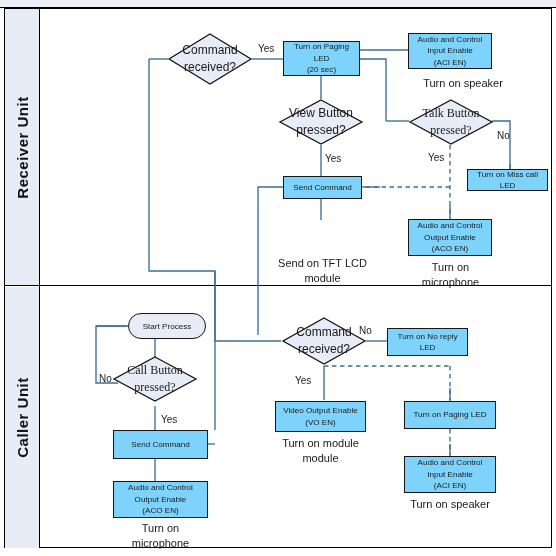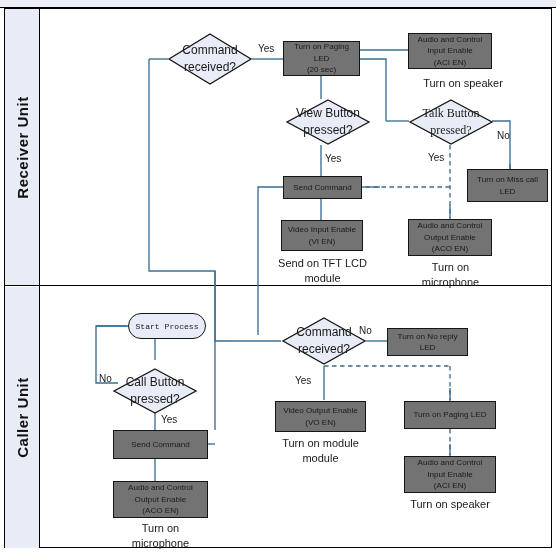--- a/index.html
+++ b/index.html
@@ -52,21 +52,21 @@
     font-weight: bold;
     letter-spacing: 0.5px;
     color: #111111;
   }
   #lane-receiver { top: 9px; height: 276px; }
   #lane-caller { top: 286.5px; height: 261px; }
 
   
   .box {
     position: absolute;
-    background: #737373;
+    background: #7dd3fc;
     border: 1.3px solid #151515;
     display: flex; align-items: center; justify-content: center;
     text-align: center;
     font-size: 8.1px;
     line-height: 1.42;
     color: #1a1a1a;
     padding: 1px 2px;
   }
   
   .term {
@@ -230,21 +230,21 @@
 
   <div class="box" style="left:408px; top:33px; width:84px; height:36px;">
     <div>
       <div>Audio and Control</div>
       <div>Input Enable</div>
       <div>(ACI EN)</div>
     </div>
   </div>
   <div class="caption" style="left:408px; top:76px; width:110px;">Turn on speaker</div>
 
-  <div class="diamond" style="left:286px; top:99px; width:84px; height:46px;">
+  <div class="diamond" style="left:279px; top:99px; width:84px; height:46px;">
     <svg width="84" height="46">
       <polygon points="42,1 83,23 42,45 1,23" fill="#e8ecf7" stroke="#151515" stroke-width="1.3"></polygon>
     </svg>
     <div class="dtext">
       <div>
         <div>View Button</div>
         <div>pressed?</div>
       </div>
     </div>
   </div>
@@ -257,53 +257,47 @@
     <div class="dtext">
       <div>
         <div>Talk Button</div>
         <div>pressed?</div>
       </div>
     </div>
   </div>
   <div class="elabel" style="left:497px; top:130px;">No</div>
   <div class="elabel" style="left:428px; top:152px;">Yes</div>
 
-  <div class="box" style="left:467px; top:169px; width:81px; height:33px;">
+  <div class="box" style="left:467px; top:169px; width:81px; height:22px;">
     <div>Turn on Miss call LED</div>
   </div>
 
   <div class="box" style="left:283px; top:176px; width:79px; height:23px;">
     <div>Send Command</div>
   </div>
 
-  <div class="box" style="left:281px; top:220px; width:82px; height:31px;">
-    <div>
-      <div>Video Input Enable</div>
-      <div>(VI EN)</div>
-    </div>
-  </div>
   <div class="caption" style="left:275px; top:256px; width:95px;">
     <div>Send on TFT LCD</div>
     <div>module</div>
   </div>
 
   <div class="box" style="left:408px; top:219px; width:84px; height:37px;">
     <div>
       <div>Audio and Control</div>
       <div>Output Enable</div>
       <div>(ACO EN)</div>
     </div>
   </div>
   <div class="caption" style="left:403px; top:260px; width:95px;">Turn on microphone</div>
 
-  <div class="term" style="left:128px; top:313px; width:78px; height:26px;font-family:Liberation Mono, monospace;">
+  <div class="term" style="left:128px; top:313px; width:78px; height:26px;">
     <div>Start Process</div>
   </div>
 
-  <div class="diamond" style="left:113px; top:368px; width:84px; height:46px;">
+  <div class="diamond" style="left:113px; top:356px; width:84px; height:46px;font-family:Liberation Serif, serif;">
     <svg width="84" height="46">
       <polygon points="42,1 83,23 42,45 1,23" fill="#e8ecf7" stroke="#151515" stroke-width="1.3"></polygon>
     </svg>
     <div class="dtext">
       <div>
         <div>Call Button</div>
         <div>pressed?</div>
       </div>
     </div>
   </div>

